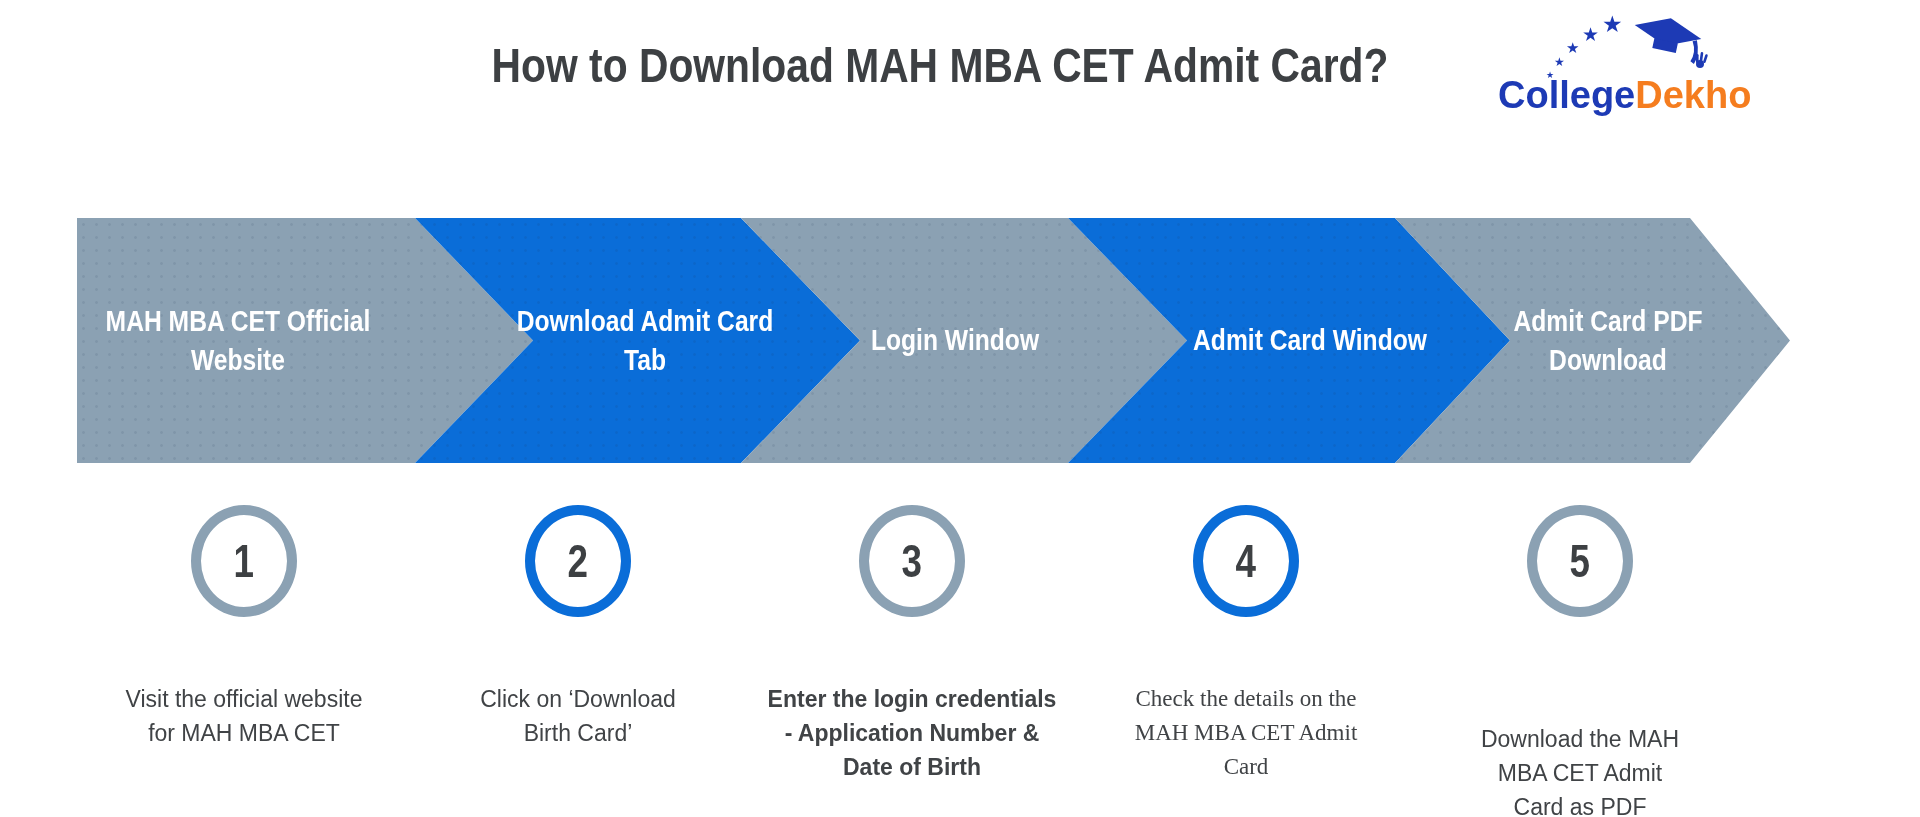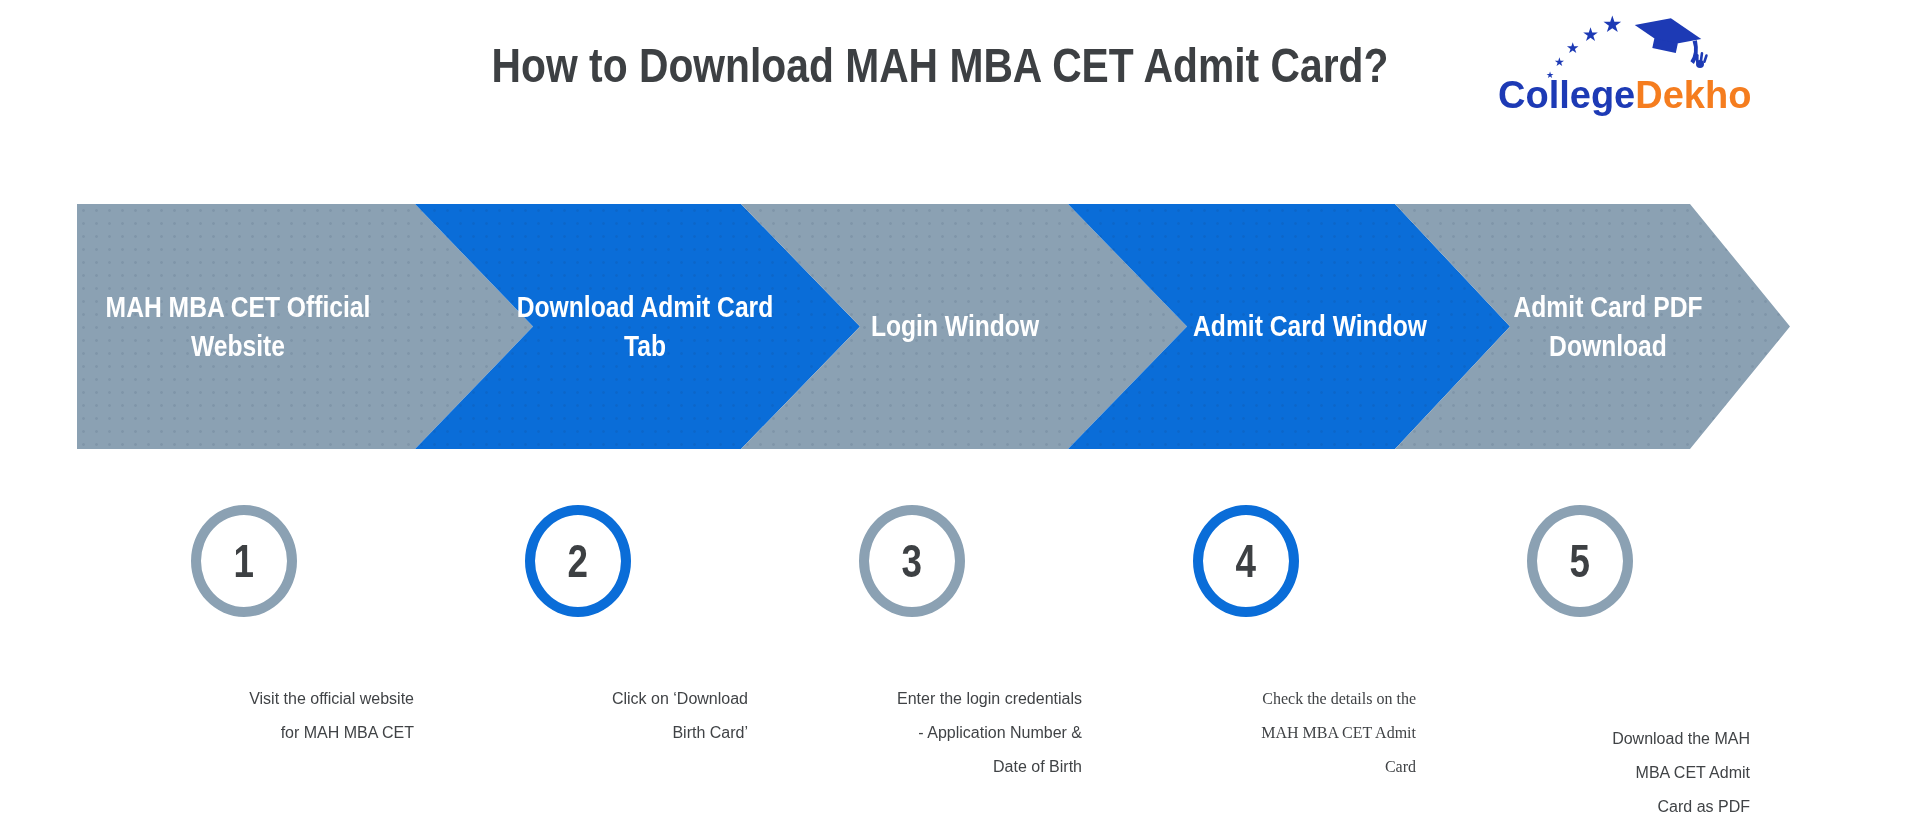--- a/index.html
+++ b/index.html
@@ -13,21 +13,21 @@
     font-size:48px;font-weight:bold;color:var(--text-dark);letter-spacing:0px;
   }
   
   .logo{position:absolute;left:1496px;top:12px;width:256px;height:104px;}
   .logo svg{display:block;}
   .logo-college{fill:var(--logo-blue);font-weight:bold;font-size:38px;font-family:"Liberation Sans",sans-serif;}
   .logo-dekho{fill:var(--logo-orange);font-weight:bold;font-size:38px;font-family:"Liberation Sans",sans-serif;}
   .logo-star{fill:var(--logo-blue);}
   .logo-cap{fill:var(--logo-blue);}
   
-  .band{position:absolute;left:0;top:204px;width:1920px;height:245px;border-radius:26px;}
+  .band{position:absolute;left:0;top:218px;width:1920px;height:245px;border-radius:26px;}
   .seg{
     position:absolute;top:0;height:245px;
     background-image:radial-gradient(rgba(25,45,80,0.10) 1.3px, transparent 1.5px);
     background-size:13px 13px;
   }
   .seg.gray{background-color:var(--gray);}
   .seg.blue{background-color:var(--blue);}
   .seg1{left:77px;width:456px;clip-path:polygon(0 0,338px 0,456px 50%,338px 100%,0 100%);}
   .seg2{left:415px;width:445px;clip-path:polygon(0 0,326px 0,445px 50%,326px 100%,0 100%,118px 50%);}
   .seg3{left:741px;width:446px;clip-path:polygon(0 0,327px 0,446px 50%,327px 100%,0 100%,119px 50%);}
@@ -46,24 +46,24 @@
     display:flex;align-items:center;justify-content:center;
   }
   .circle.blue{border-color:var(--blue);}
   .circle .num{
     font-size:46px;font-weight:bold;color:var(--text-dark);
     transform:scaleX(0.8);transform-origin:center;
   }
   .c1{left:191px;} .c2{left:525px;} .c3{left:859px;} .c4{left:1193px;} .c5{left:1527px;}
   
   .desc{
-    position:absolute;top:682px;width:340px;text-align:right;
-    font-size:16px;line-height:34px;color:#404346;white-space:pre-line;
+    position:absolute;top:682px;width:340px;text-align:center;
+    font-size:23px;line-height:34px;color:#404346;white-space:pre-line;
   }
-  .d1{left:74px;} .d2{left:408px;} .d3{left:742px;} .d4{left:1076px;font-family:Liberation Serif, serif;} .d5{left:1410px;margin-top:40px;}
+  .d1{left:74px;} .d2{left:408px;} .d3{left:742px;font-weight:bold;} .d4{left:1076px;font-family:Liberation Serif, serif;} .d5{left:1410px;margin-top:40px;}
 </style>
 </head>
 <body>
 
 <div class="canvas">
 
   <div class="title condensed">How to Download MAH MBA CET Admit Card?</div>
 
   <div class="logo">
     <svg width="256" height="104" viewBox="0 0 256 104">

